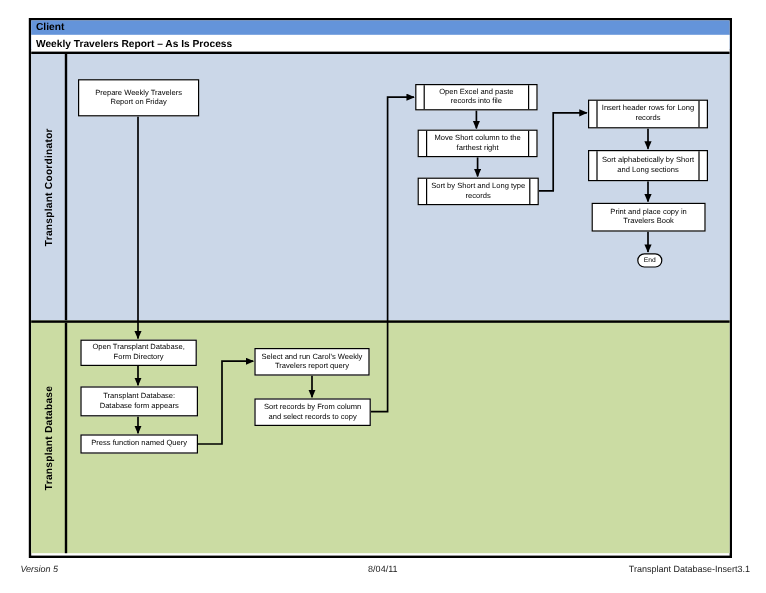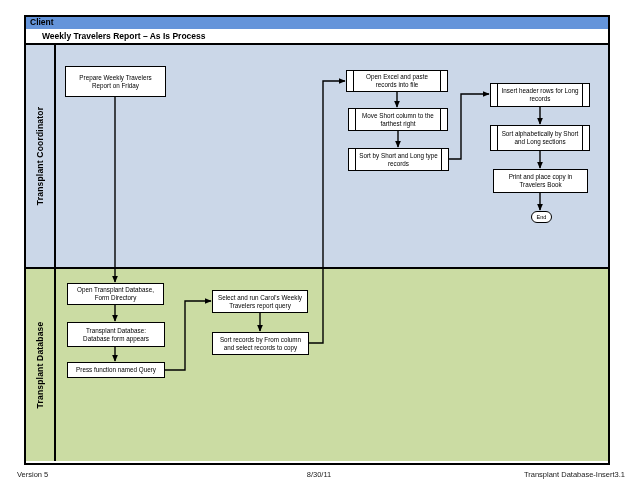--- a/index.html
+++ b/index.html
@@ -5,21 +5,21 @@
   html,body{margin:0;padding:0;background:#fff;}
   .page{position:relative;width:638px;height:494px;background:#fff;overflow:hidden;
         font-family:"Liberation Sans",sans-serif;color:#000;}
   .frame{position:absolute;left:24px;top:15px;width:586px;height:450px;
          border:2px solid #000;box-sizing:border-box;background:#fff;z-index:1;}
   .client-bar{position:absolute;left:0;top:0;width:100%;height:25px;
               border-bottom:1.5px solid #000;box-sizing:border-box;
               font-size:8.5px;font-weight:bold;line-height:11px;padding-left:4px;}
   .title-bar{position:absolute;left:0;top:12px;width:100%;height:16px;background:#fff;
              border-bottom:2px solid #000;box-sizing:border-box;
-             font-size:8.5px;font-weight:bold;line-height:14px;padding-left:16px;}
+             font-size:8.5px;font-weight:bold;line-height:14px;padding-left:4px;}
   .lane{position:absolute;left:0;width:100%;box-sizing:border-box;}
   .lane-coordinator{top:28px;height:222px;}
   .lane-database{top:250px;height:194px;border-top:2.5px solid #000;}
   .lane-label{position:absolute;left:0;top:0;bottom:0;width:30px;
               border-right:2px solid #000;box-sizing:border-box;
               display:flex;align-items:center;justify-content:center;}
   .lane-label span{transform:rotate(-90deg);white-space:nowrap;
                    font-size:8.5px;font-weight:bold;letter-spacing:.2px;}
   
   #connector-layer{position:absolute;left:0;top:0;width:638px;height:494px;z-index:2;}
@@ -27,21 +27,21 @@
   .node{position:absolute;background:#fff;border:1.4px solid #000;box-sizing:border-box;
         display:flex;align-items:center;justify-content:center;text-align:center;
         font-size:6.3px;line-height:1.25;padding:1px 4px;}
   .node.predefined{padding:1px 9px;}
   .node.predefined::before,.node.predefined::after{content:"";position:absolute;top:0;bottom:0;
         width:1.2px;background:#000;}
   .node.predefined::before{left:6px;}
   .node.predefined::after{right:6px;}
   .node.terminator{border-radius:7px;border-width:1.7px;font-size:5.6px;padding:0 2px;}
   .footer-text{position:absolute;font-size:7.5px;color:#1a1a1a;z-index:4;}
-  .footer-left{left:17px;top:470px;}
+  .footer-left{left:17px;top:470px;font-style:italic;}
   .footer-center{left:0;right:0;top:470px;text-align:center;}
   .footer-right{right:13px;top:470px;text-align:right;}
 </style>
 </head>
 <body>
 
 <div class="page">
 
   <div class="frame">
     <div class="client-bar" style="background: rgb(100, 148, 218);">
@@ -120,16 +120,16 @@
       </div>
       <div class="node process" style="left: 212px; top: 290px; width: 96px; height: 23px; background: rgb(255, 255, 255);">
         <span>Select and run Carol's Weekly Travelers report query</span>
       </div>
       <div class="node process" style="left: 212px; top: 332px; width: 97px; height: 23px; background: rgb(255, 255, 255);">
         <span>Sort records by From column and select records to copy</span>
       </div>
     </div>
 
   <div class="footer-text footer-left">Version 5</div>
-  <div class="footer-text footer-center">8/30/11</div>
+  <div class="footer-text footer-center">8/04/11</div>
   <div class="footer-text footer-right">Transplant Database-Insert3.1</div>
 
 </div>
 
 </body></html>

